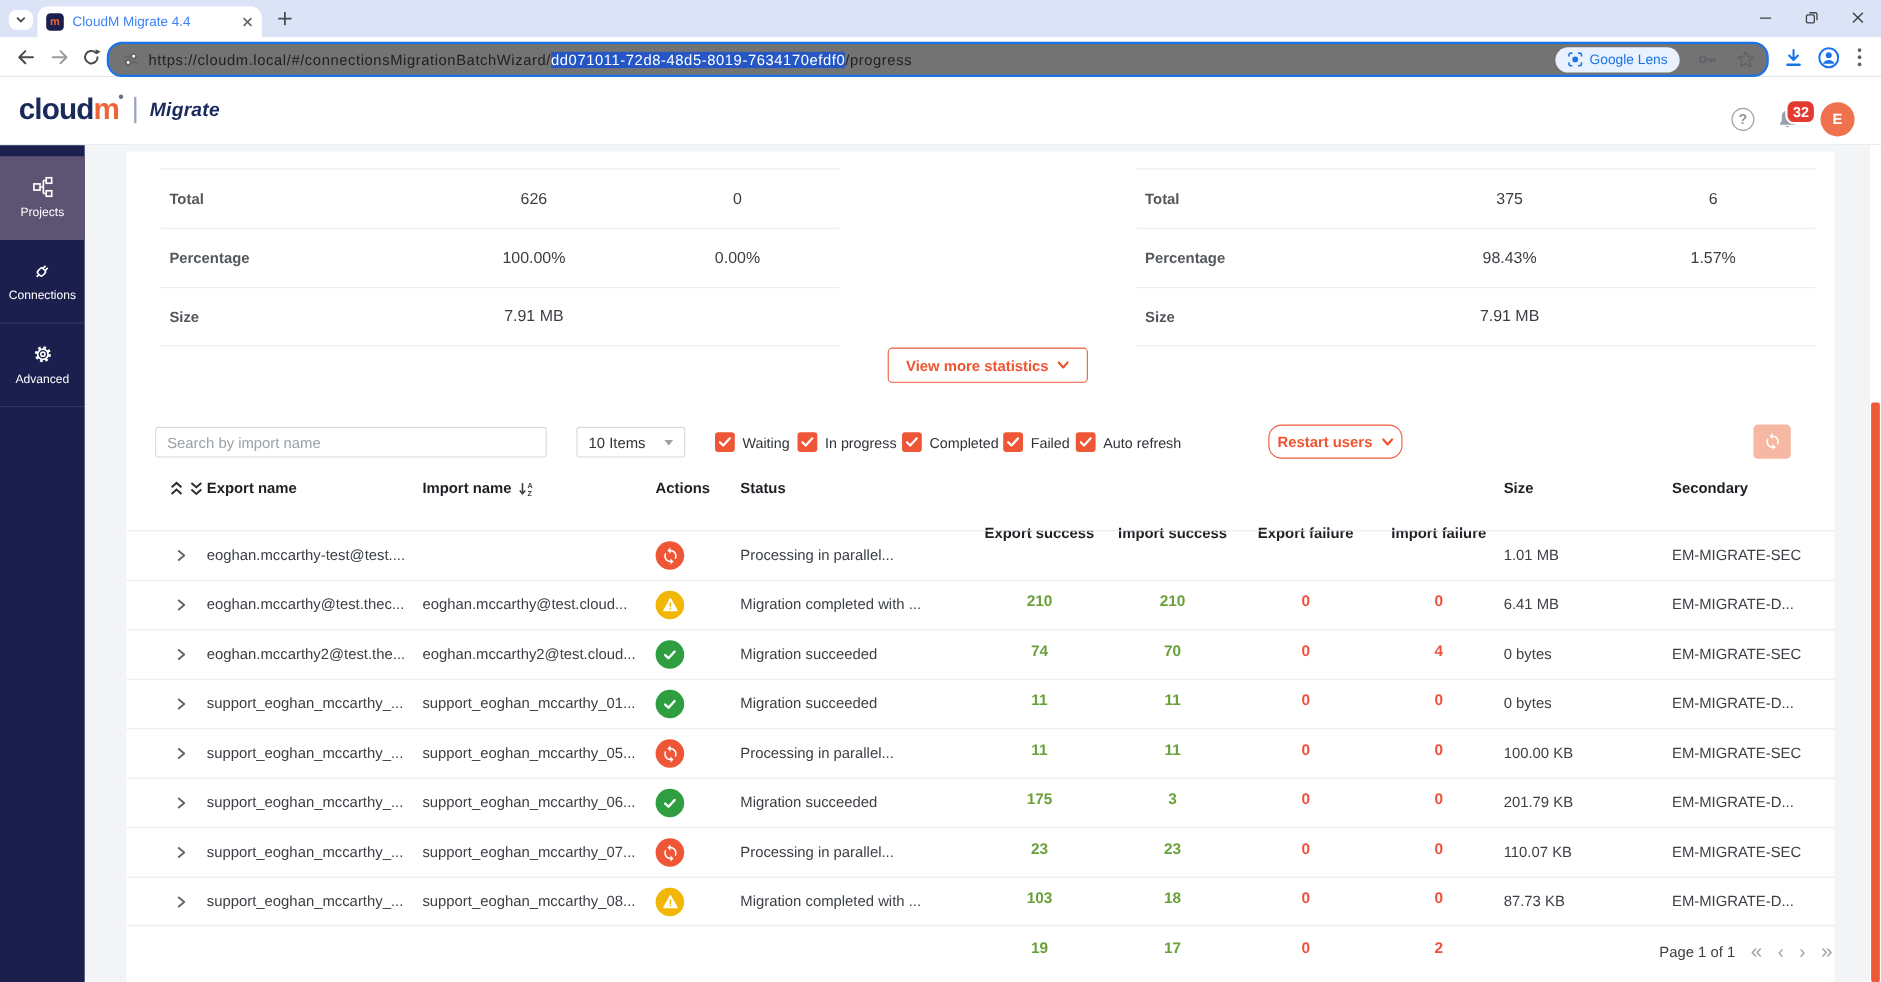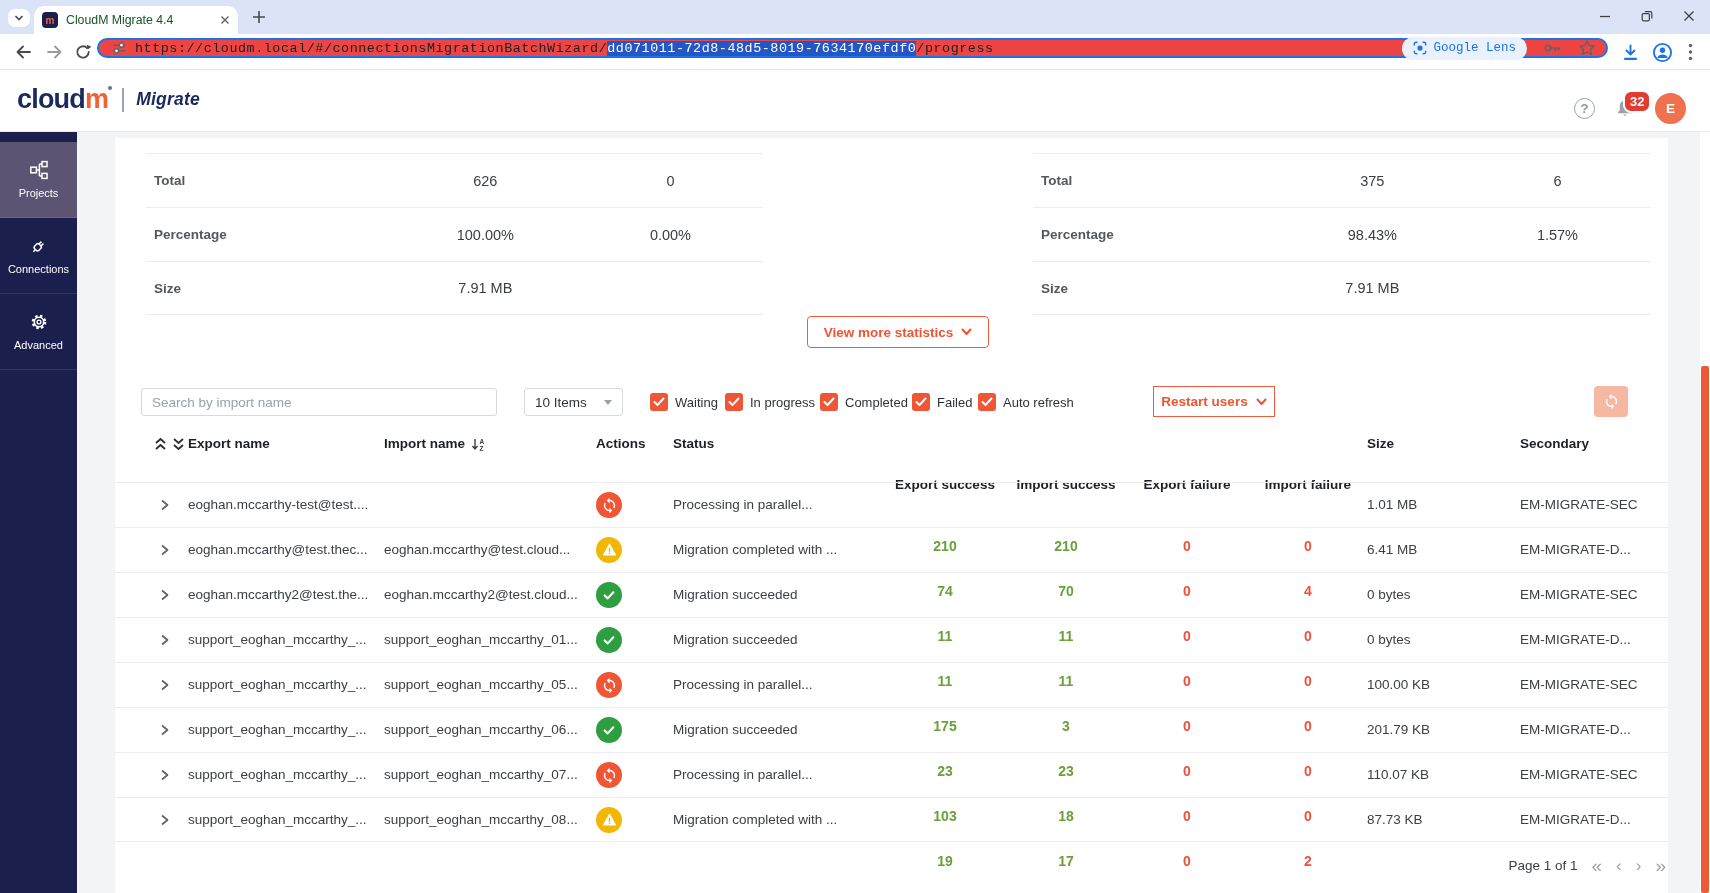--- a/index.html
+++ b/index.html
@@ -3,28 +3,28 @@
 <meta charset="utf-8">
 <style>
 *{margin:0;padding:0;box-sizing:border-box;}
 html,body{width:1710px;height:893px;overflow:hidden;font-family:"Liberation Sans",sans-serif;background:#fff;}
 svg{display:block;}
 
 #tabstrip{position:absolute;left:0;top:0;width:1710px;height:34px;background:#dbe3f6;}
 #tabsearch{position:absolute;left:8px;top:9px;width:22px;height:18px;background:#fff;border-radius:7px;display:flex;align-items:center;justify-content:center;}
 #tab{position:absolute;left:34px;top:6px;width:204px;height:28px;background:#fff;border-radius:10px 10px 0 0;display:flex;align-items:center;padding:0 8px;}
 #favicon{width:16px;height:16px;border-radius:4px;background:#1b1f4e;color:#f06338;font-size:10px;font-weight:bold;display:flex;align-items:center;justify-content:center;margin-right:8px;flex:none;}
-#tabtitle{font-size:12.3px;color:#14532d;white-space:nowrap;overflow:hidden;flex:1;}
+#tabtitle{font-size:12.3px;color:#3b82f6;white-space:nowrap;overflow:hidden;flex:1;}
 #tabclose{flex:none;margin-left:6px;}
 #newtab{position:absolute;left:252px;top:10px;}
 #wincontrols{position:absolute;right:0;top:0;height:32px;display:flex;align-items:center;}
 #wincontrols .wc{width:42px;height:32px;display:flex;align-items:center;justify-content:center;}
 #toolbar{position:absolute;left:0;top:34px;width:1710px;height:36px;background:#fff;border-bottom:1px solid #e3e5e8;}
 .navic{position:absolute;top:8px;}
-#omnibox{position:absolute;left:97px;top:4px;width:1511px;height:20px;border:2px solid #1a73e8;border-radius:14px;background:#ef4444;display:flex;align-items:center;padding:0 10px 0 12px;font-family:Liberation Mono, monospace;}
+#omnibox{position:absolute;left:97px;top:4px;width:1511px;height:32px;border:2px solid #1a73e8;border-radius:14px;background:#737373;display:flex;align-items:center;padding:0 10px 0 12px;}
 #urltext{font-size:13.4px;letter-spacing:0.55px;color:#202124;white-space:nowrap;margin-left:8px;flex:1;overflow:hidden;}
 #urltext .sel{background:#2457c5;color:#fff;}
 #lenschip{display:flex;align-items:center;gap:6px;background:#e9f1fe;border-radius:12px;height:23px;padding:0 11px;color:#1a73e8;font-size:12.5px;flex:none;}
 .boxic{flex:none;margin-left:16px;}
 
 #appheader{position:absolute;left:0;top:70px;width:1710px;height:62px;background:#fff;border-bottom:1px solid #e9ebed;}
 #logo{position:absolute;left:17px;top:14px;display:flex;align-items:center;}
 #logo .cloud{font-size:27px;font-weight:bold;color:#1b2a5c;letter-spacing:-0.8px;}
 #logo .em{font-size:27px;font-weight:bold;color:#f06338;letter-spacing:-0.8px;position:relative;}
 #logo .emdot{position:absolute;right:-4px;top:2px;width:4px;height:4px;border-radius:50%;background:#68708c;}
@@ -52,21 +52,21 @@
 .sv2{position:absolute;left:70%;width:30%;text-align:center;font-size:14.5px;color:#3a3e43;}
 #viewmore{position:absolute;left:692px;top:178px;width:182px;height:32px;background:#fff;border:1px solid #ef5c3c;border-radius:4px;color:#ee5432;font-size:13.5px;font-weight:bold;display:flex;align-items:center;justify-content:center;gap:8px;}
 
 #searchbox{position:absolute;left:26px;top:250px;width:356px;height:28px;border:1px solid #d6dade;border-radius:3px;font-size:13.5px;color:#3a3e43;padding:5px 10px;font-family:"Liberation Sans",sans-serif;}
 #searchbox::placeholder{color:#9aa1a8;}
 #pagesize{position:absolute;left:409px;top:250px;width:99px;height:28px;border:1px solid #d6dade;border-radius:3px;font-size:13.5px;color:#2f3337;display:flex;align-items:center;padding:0 10px;justify-content:space-between;background:#fff;}
 .caret{width:0;height:0;border-left:4.5px solid transparent;border-right:4.5px solid transparent;border-top:5px solid #9aa1a8;}
 .cb{position:absolute;top:250px;height:28px;display:flex;align-items:center;gap:7px;}
 .cbbox{width:18px;height:18px;border-radius:3px;background:#ee5636;display:flex;align-items:center;justify-content:center;}
 .cblabel{font-size:13px;color:#2f3337;}
-#restart{position:absolute;left:1038px;top:248px;width:122px;height:31px;background:#fff;border:1px solid #ef5c3c;border-radius:0;color:#ee5432;font-size:13.5px;font-weight:bold;display:flex;align-items:center;justify-content:center;gap:8px;}
+#restart{position:absolute;left:1038px;top:248px;width:122px;height:31px;background:#fff;border:1px solid #ef5c3c;border-radius:12px;color:#ee5432;font-size:13.5px;font-weight:bold;display:flex;align-items:center;justify-content:center;gap:8px;}
 #refreshbtn{position:absolute;left:1479px;top:248px;width:34px;height:31px;background:#f6b7a3;border:none;border-radius:4px;display:flex;align-items:center;justify-content:center;}
 
 #thead{position:absolute;left:0;top:292px;width:1553px;height:28px;font-size:13.5px;font-weight:bold;color:#1d2024;}
 #thead .hcell{position:absolute;top:0;line-height:28px;white-space:nowrap;}
 .num-col{width:100px;text-align:center;margin-top:41px;}
 #expandicons{position:absolute;left:38px;top:6px;display:flex;gap:3px;}
 #tbody{position:absolute;left:0;top:344px;width:1553px;}
 .trow{position:relative;height:45px;border-top:1px solid #ececee;font-size:13.5px;color:#3c4045;}
 .trow:last-child{border-bottom:1px solid #ececee;}
 .tcell{position:absolute;top:0;line-height:44px;white-space:nowrap;}

